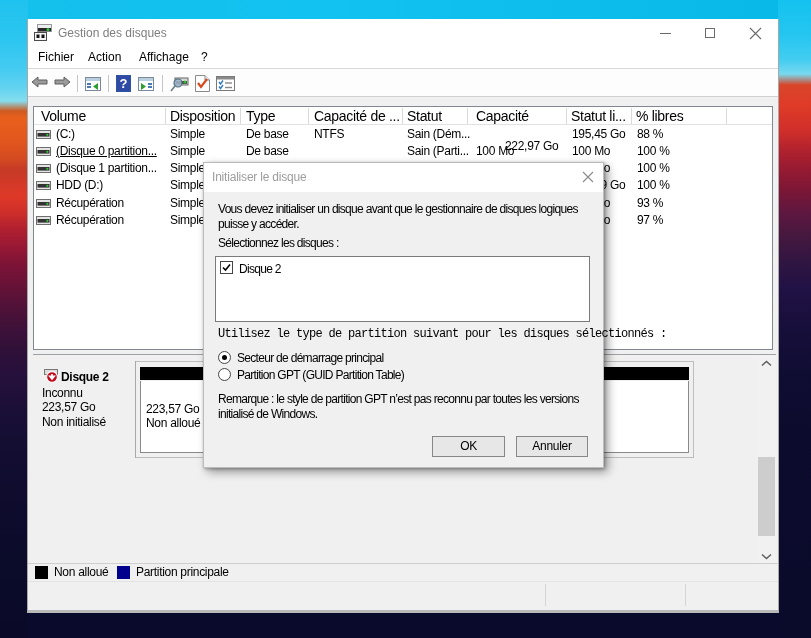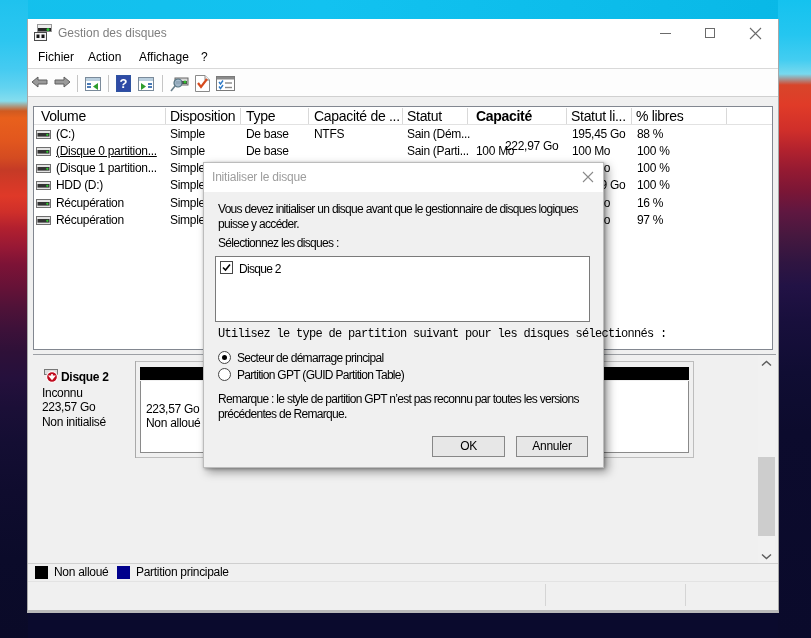--- a/index.html
+++ b/index.html
@@ -159,21 +159,21 @@
 <div class="abs hsep" style="left:402px;"></div>
 <div class="abs hsep" style="left:467px;"></div>
 <div class="abs hsep" style="left:566px;"></div>
 <div class="abs hsep" style="left:631px;"></div>
 <div class="abs hsep" style="left:726px;"></div>
 <div class="abs hcell" style="left:41px;">Volume</div>
 <div class="abs hcell" style="left:170px;">Disposition</div>
 <div class="abs hcell" style="left:246px;">Type</div>
 <div class="abs hcell" style="left:314px;">Capacité de ...</div>
 <div class="abs hcell" style="left:407px;">Statut</div>
-<div class="abs hcell" style="left:476px;font-weight:bold;">Capacité</div>
+<div class="abs hcell" style="left:476px;">Capacité</div>
 <div class="abs hcell" style="left:571px;">Statut li...</div>
 <div class="abs hcell" style="left:636px;">% libres</div>
 
 <svg class="abs" style="left:36px;top:129.5px;" width="15" height="9" viewBox="0 0 15 9">
     <rect x="0.5" y="0.5" width="14" height="8" fill="#e3e3e3" stroke="#6e6e6e"></rect>
     <rect x="1.5" y="3" width="12" height="3.6" fill="#333"></rect>
     <circle cx="11.3" cy="4.8" r="1.15" fill="#2ec62e"></circle>
   </svg>
 <div class="abs cell" style="left:56px;top:125.5px;">(C:)</div>
 <div class="abs cell" style="left:170px;top:125.5px;">Simple</div>
@@ -225,21 +225,21 @@
     <rect x="1.5" y="3" width="12" height="3.6" fill="#333"></rect>
     <circle cx="11.3" cy="4.8" r="1.15" fill="#2ec62e"></circle>
   </svg>
 <div class="abs cell" style="left:56px;top:194.7px;">Récupération</div>
 <div class="abs cell" style="left:170px;top:194.7px;">Simple</div>
 <div class="abs cell" style="left:246px;top:194.7px;">De base</div>
 <div class="abs cell" style="left:314px;top:194.7px;">NTFS</div>
 <div class="abs cell" style="left:407px;top:194.7px;">Sain (Parti...</div>
 <div class="abs cell" style="left:476px;top:194.7px;">450 Mo</div>
 <div class="abs cell" style="left:572px;top:194.7px;">450 Mo</div>
-<div class="abs cell" style="left:637px;top:194.7px;">16 %</div>
+<div class="abs cell" style="left:637px;top:194.7px;">93 %</div>
 <svg class="abs" style="left:36px;top:216.0px;" width="15" height="9" viewBox="0 0 15 9">
     <rect x="0.5" y="0.5" width="14" height="8" fill="#e3e3e3" stroke="#6e6e6e"></rect>
     <rect x="1.5" y="3" width="12" height="3.6" fill="#333"></rect>
     <circle cx="11.3" cy="4.8" r="1.15" fill="#2ec62e"></circle>
   </svg>
 <div class="abs cell" style="left:56px;top:212.0px;">Récupération</div>
 <div class="abs cell" style="left:170px;top:212.0px;">Simple</div>
 <div class="abs cell" style="left:246px;top:212.0px;">De base</div>
 <div class="abs cell" style="left:314px;top:212.0px;">NTFS</div>
 <div class="abs cell" style="left:407px;top:212.0px;">Sain (Parti...</div>
@@ -298,15 +298,15 @@
     <path d="M2 5.5 L4.5 8 L9 2.5" stroke="#000" stroke-width="1.6" fill="none"></path>
   </svg>
 <div class="abs dtext" style="left:239px;top:262px;">Disque 2</div>
 <div class="abs dtext" style="left:218px;top:327px;font-family:Liberation Mono, monospace;">Utilisez le type de partition suivant pour les disques sélectionnés :</div>
 <div class="abs radio" style="left:218px;top:351px;"></div>
 <div class="abs" style="left:222px;top:355px;width:5px;height:5px;border-radius:50%;background:#000;"></div>
 <div class="abs dtext" style="left:237px;top:351px;">Secteur de démarrage principal</div>
 <div class="abs radio" style="left:218px;top:368px;"></div>
 <div class="abs dtext" style="left:237px;top:368px;">Partition GPT (GUID Partition Table)</div>
 <div class="abs dtext" style="left:218px;top:392px;">Remarque : le style de partition GPT n’est pas reconnu par toutes les versions</div>
-<div class="abs dtext" style="left:218px;top:407px;">précédentes de Remarque.</div>
+<div class="abs dtext" style="left:218px;top:407px;">initialisé de Windows.</div>
 <div class="abs btn" style="left:432px;width:73px;">OK</div>
 <div class="abs btn" style="left:516px;width:72px;">Annuler</div>
 
 </body></html>

